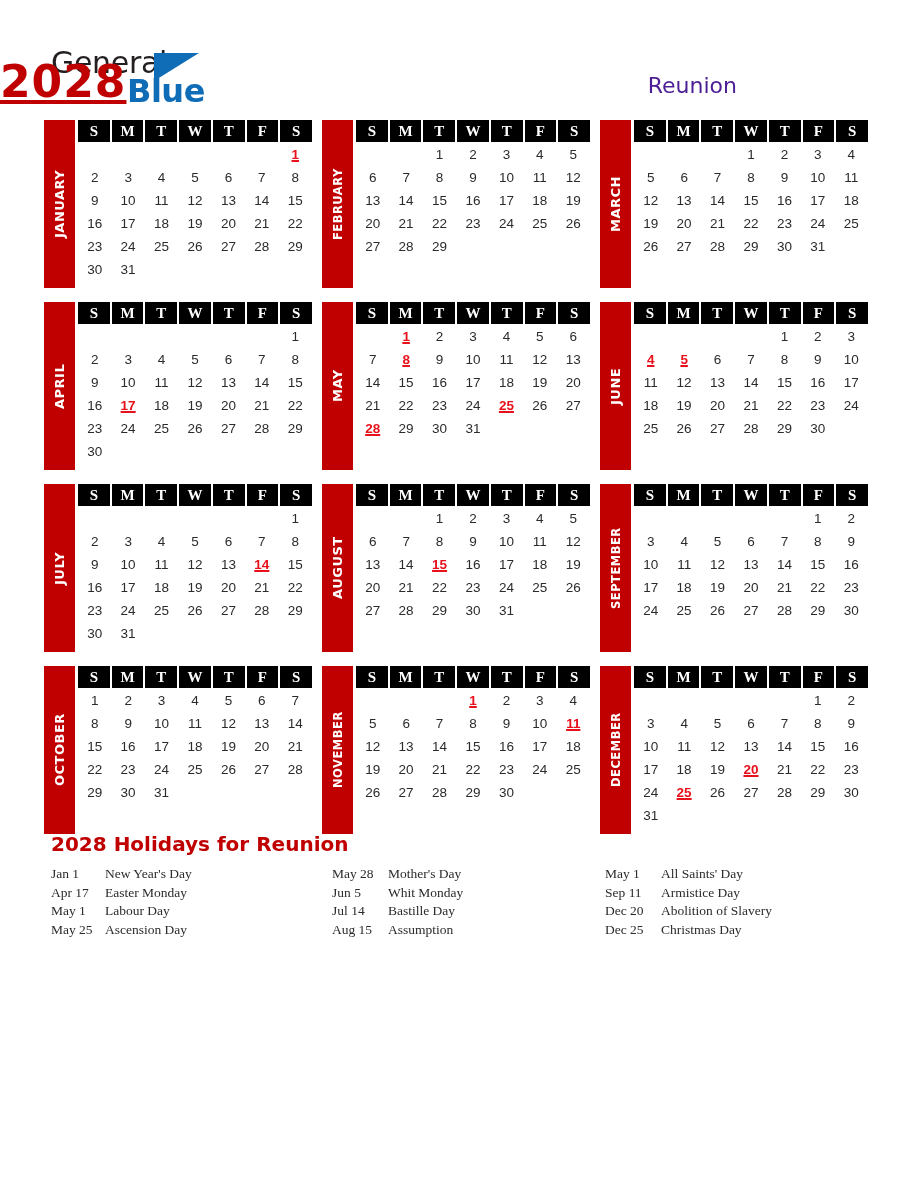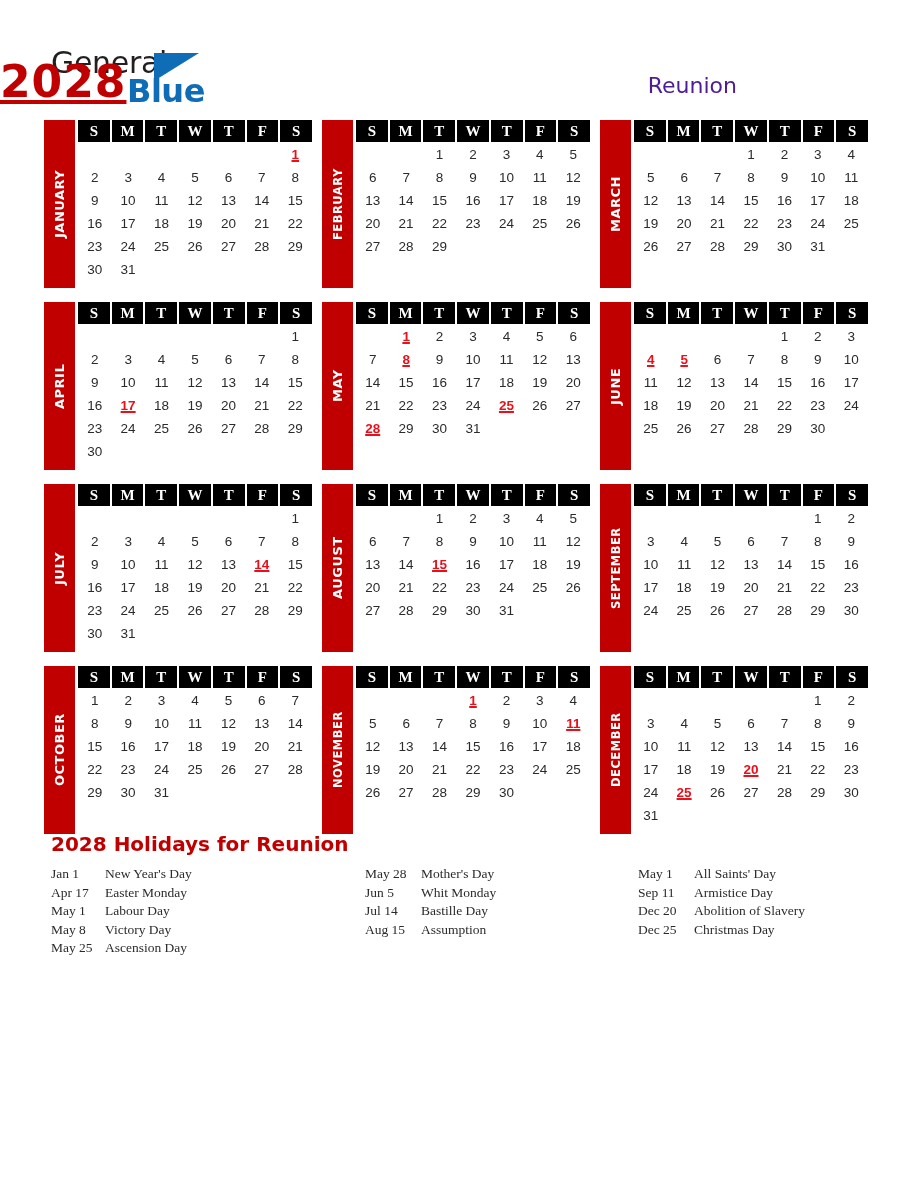--- a/index.html
+++ b/index.html
@@ -116,21 +116,21 @@
   .hrow { display: flex; height: 18.6px; align-items: flex-start; }
   .hdate {
     width: 54px;
     font-family: "Liberation Serif", serif;
     font-size: 13.5px; color: #2b2b2b;
   }
   .hname {
     font-family: "Liberation Serif", serif;
     font-size: 13.5px; color: #2b2b2b;
   }
-  .col2 .hdate, .col3 .hdate { width: 56px; margin-left: 33px; }
+  .col2 .hdate, .col3 .hdate { width: 56px; }
   .col2 { padding-left: 4px; }
   .col3 { padding-left: 2px; }
 </style>
 </head>
 <body>
 
 <div class="page">
 
   <div class="header">
     <div class="logo">
@@ -807,24 +807,20 @@
           </div>
           <div class="hrow">
             <span class="hdate">Apr 17</span>
             <span class="hname">Easter Monday</span>
           </div>
           <div class="hrow">
             <span class="hdate">May 1</span>
             <span class="hname">Labour Day</span>
           </div>
           <div class="hrow">
-            <span class="hdate">May 8</span>
-            <span class="hname">Victory Day</span>
-          </div>
-          <div class="hrow">
             <span class="hdate">May 25</span>
             <span class="hname">Ascension Day</span>
           </div>
         </div>
         <div class="hcol col2">
           <div class="hrow">
             <span class="hdate">May 28</span>
             <span class="hname">Mother's Day</span>
           </div>
           <div class="hrow">

